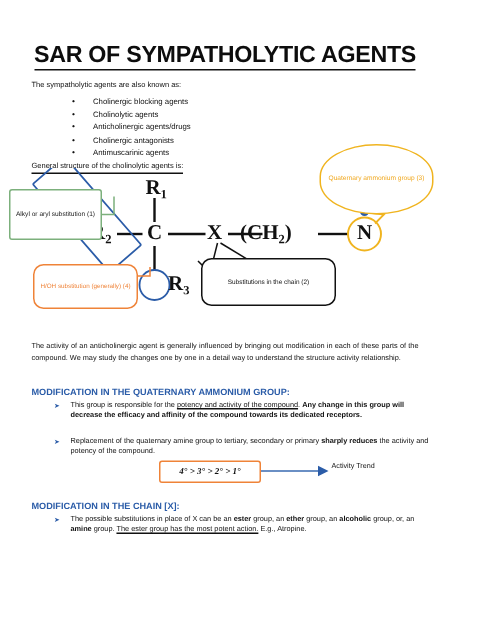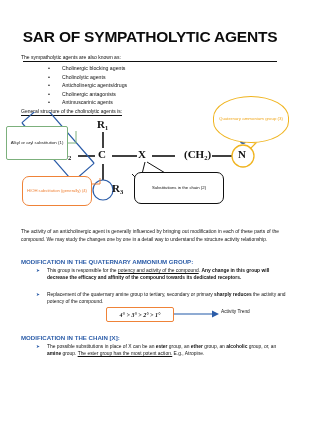--- a/index.html
+++ b/index.html
@@ -9,21 +9,21 @@
     color:#0d0d0d;overflow:hidden;position:relative;
   }
   .page{position:relative;width:300px;height:424px;}
 
   
   .title{
     position:absolute;left:0;top:28px;width:300px;text-align:center;
     font-size:15.5px;font-weight:bold;letter-spacing:-0.2px;
     border-bottom:none;
   }
-  .title span{border-bottom:1.3px solid #111;padding-bottom:16px;}
+  .title span{border-bottom:1.3px solid #111;padding-bottom:1px;}
 
   
   .intro{
     position:absolute;left:21px;top:54px;width:260px;
     font-size:5.0px;line-height:7px;color:#111;
   }
 
   
   .bullets{
     position:absolute;left:48px;top:64px;width:230px;
@@ -40,21 +40,21 @@
   .gen-cap{
     position:absolute;left:21px;top:108px;font-size:5.0px;color:#111;
     border-bottom:0.8px solid #111;padding-bottom:0.5px;
   }
 
   
   .diagram{position:absolute;left:0;top:112px;width:300px;height:100px;}
   .diagram svg{position:absolute;left:0;top:0;}
 
   .atom{
-    position:absolute;font-size:11px;font-weight:600;color:#111;
+    position:absolute;font-size:14px;font-weight:600;color:#111;
     font-family:"Liberation Serif", serif;
   }
 
   
   .callout{position:absolute;box-sizing:border-box;text-align:center;}
 
   .cal-green{
     left:6px;top:126px;width:62px;height:34px;
     border:1.1px solid #7cb07c;border-radius:2px;background:#fff;
     font-size:4.4px;line-height:6.4px;color:#222;
@@ -169,21 +169,21 @@
       <polyline points="92,72 100,72 100,66" fill="none" stroke="#ef8338" stroke-width="1"></polyline>
 
       <polyline points="250,37 256,31 248,30" fill="none" stroke="#f0b41f" stroke-width="1.2"></polyline>
     </svg>
 
     <span class="atom" style="left:97px;top:6px;">R₁</span>
     <span class="atom" style="left:60px;top:36px;">R₂</span>
     <span class="atom" style="left:112px;top:70px;">R₃</span>
     <span class="atom" style="left:98px;top:36px;">C</span>
     <span class="atom" style="left:138px;top:36px;">X</span>
-    <span class="atom" style="left:184px;top:36px;">(CH₂)</span>
+    <span class="atom" style="left:160px;top:36px;">(CH₂)</span>
     <span class="atom" style="left:238px;top:36px;">N</span>
     <span class="dot" style="left:240px;top:26px;"></span>
   </div>
 
   <div class="callout cal-green">
     <span>Alkyl or aryl substitution (1)</span>
   </div>
   <div class="callout cal-yellow">
     <span>Quaternary ammonium group (3)</span>
   </div>

